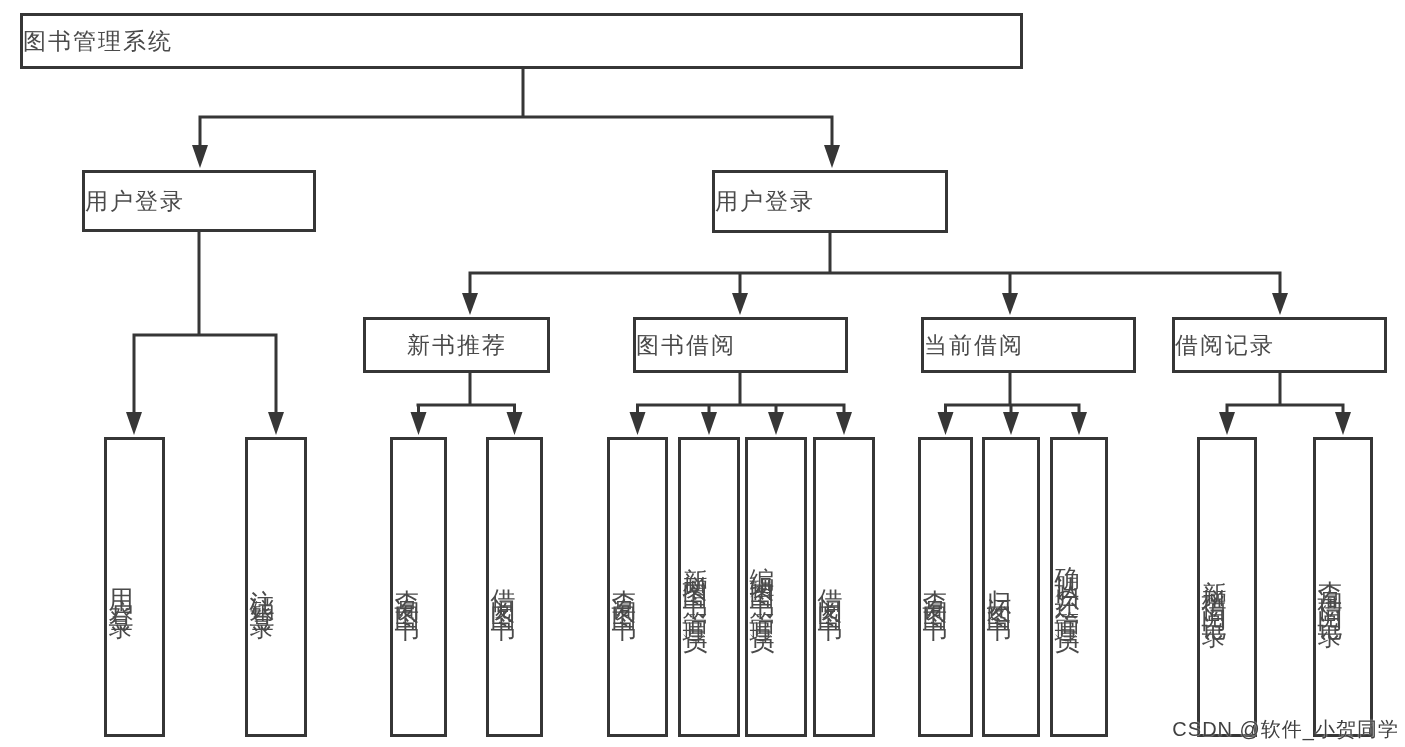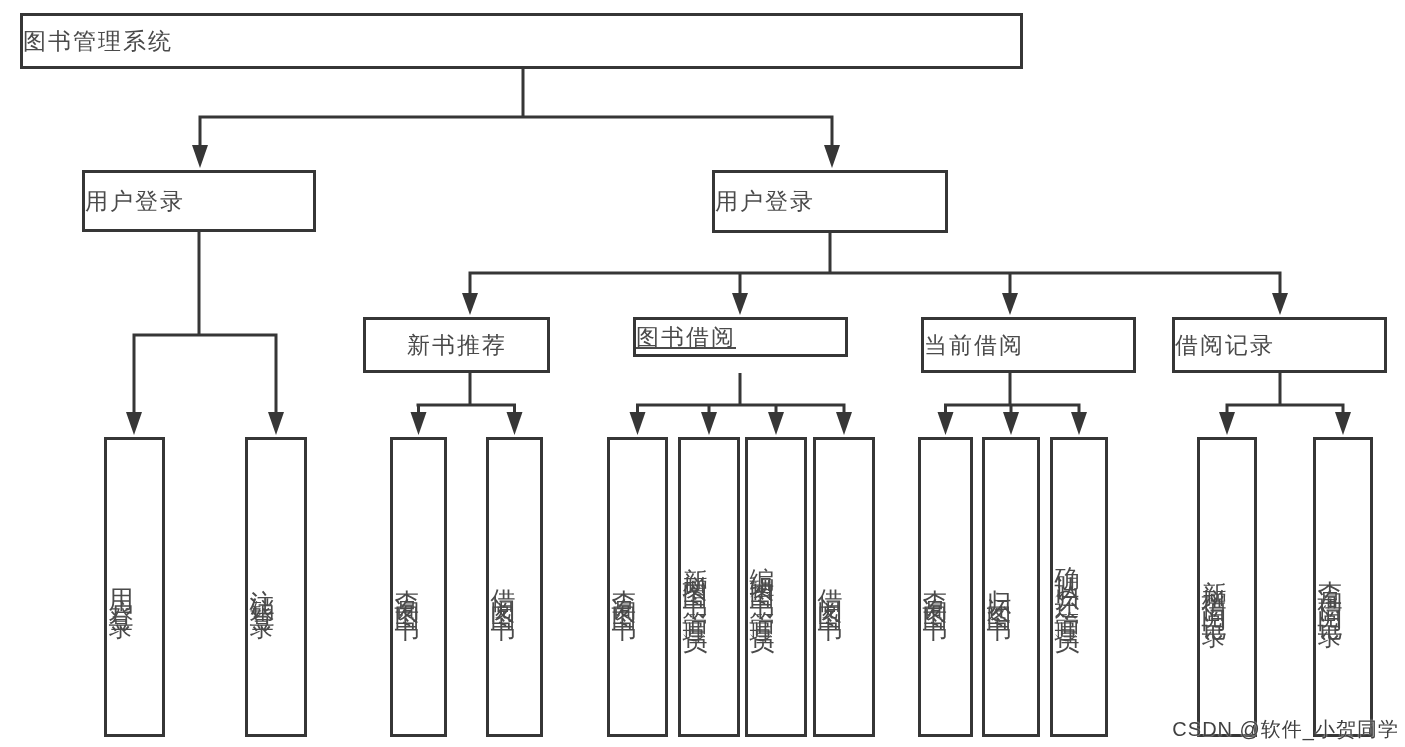--- a/index.html
+++ b/index.html
@@ -122,21 +122,21 @@
   <div class="node" style="left:82px; top:170px; width:234px; height:62px;">
     <span>用户登录</span>
   </div>
   <div class="node" style="left:712px; top:170px; width:236px; height:63px;">
     <span>用户登录</span>
   </div>
 
   <div class="node" style="left:363px; top:317px; width:187px; height:56px;padding-left:41px;">
     <span>新书推荐</span>
   </div>
-  <div class="node" style="left:633px; top:317px; width:215px; height:40px;text-decoration:underline;">
+  <div class="node" style="left:633px; top:317px; width:215px; height:56px;">
     <span>图书借阅</span>
   </div>
   <div class="node" style="left:903px; top:317px; width:215px; height:56px;margin-left:18px;">
     <span>当前借阅</span>
   </div>
   <div class="node" style="left:1172px; top:317px; width:215px; height:56px;">
     <span>借阅记录</span>
   </div>
 
   <div class="node leaf" style="left:104px; top:437px; width:61px; height:300px;">

